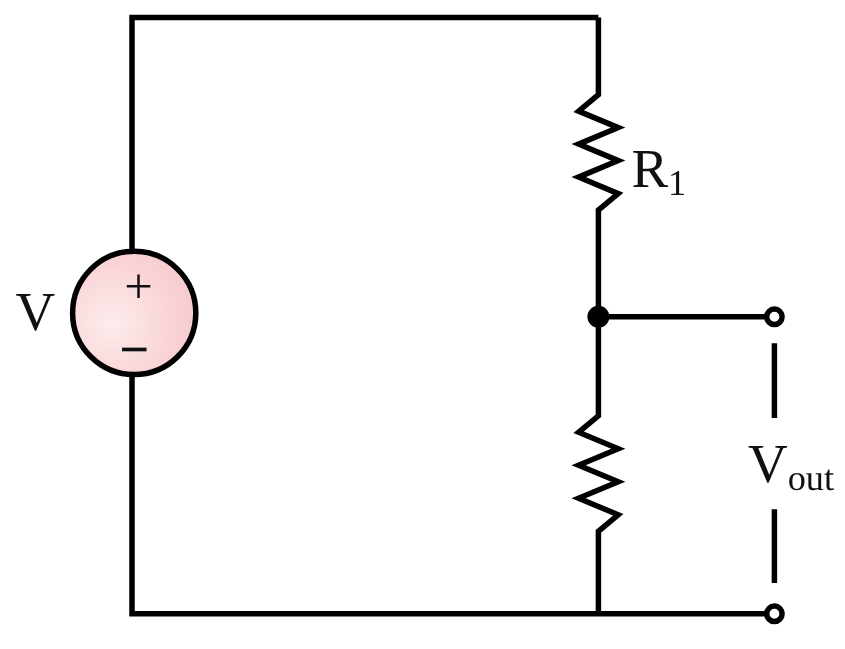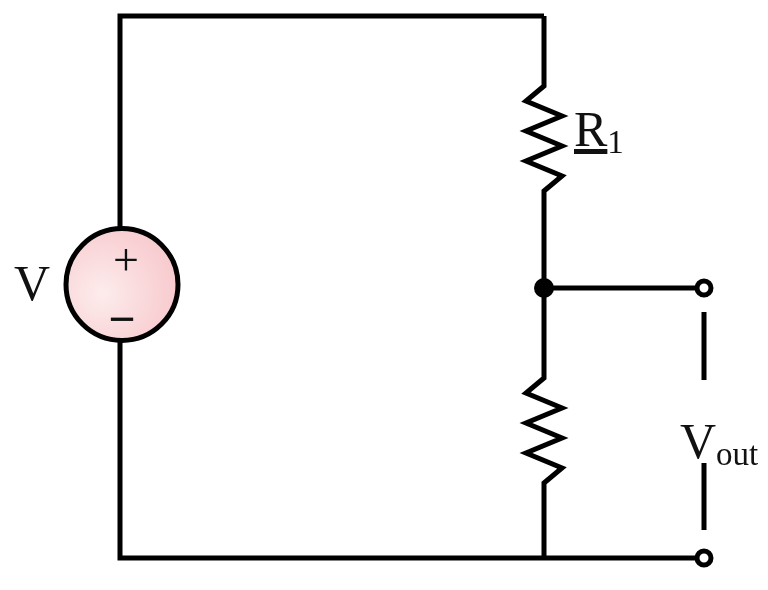--- a/index.html
+++ b/index.html
@@ -107,22 +107,22 @@
     <circle class="source-circle" fill="url(#srcGrad)" cx="122" cy="284.5" r="56"></circle>
   </svg>
 
   <div class="lbl" style="left:14px; top:258px;">
     <span>V</span>
   </div>
 
   <span class="polarity plus" style="left:126px; top:260px;">+</span>
   <span class="polarity minus" style="left:122px; top:319px;">−</span>
 
-  <div class="lbl" style="left:574px; top:104px;text-decoration:underline;">
+  <div class="lbl" style="left:574px; top:128px;">
     <span>R</span><sub>1</sub>
   </div>
 
 
-  <div class="lbl" style="left:680px; top:396px;margin-top:20px;">
+  <div class="lbl" style="left:680px; top:396px;">
     <span>V</span><sub>out</sub>
   </div>
 
 </div>
 
 </body></html>

